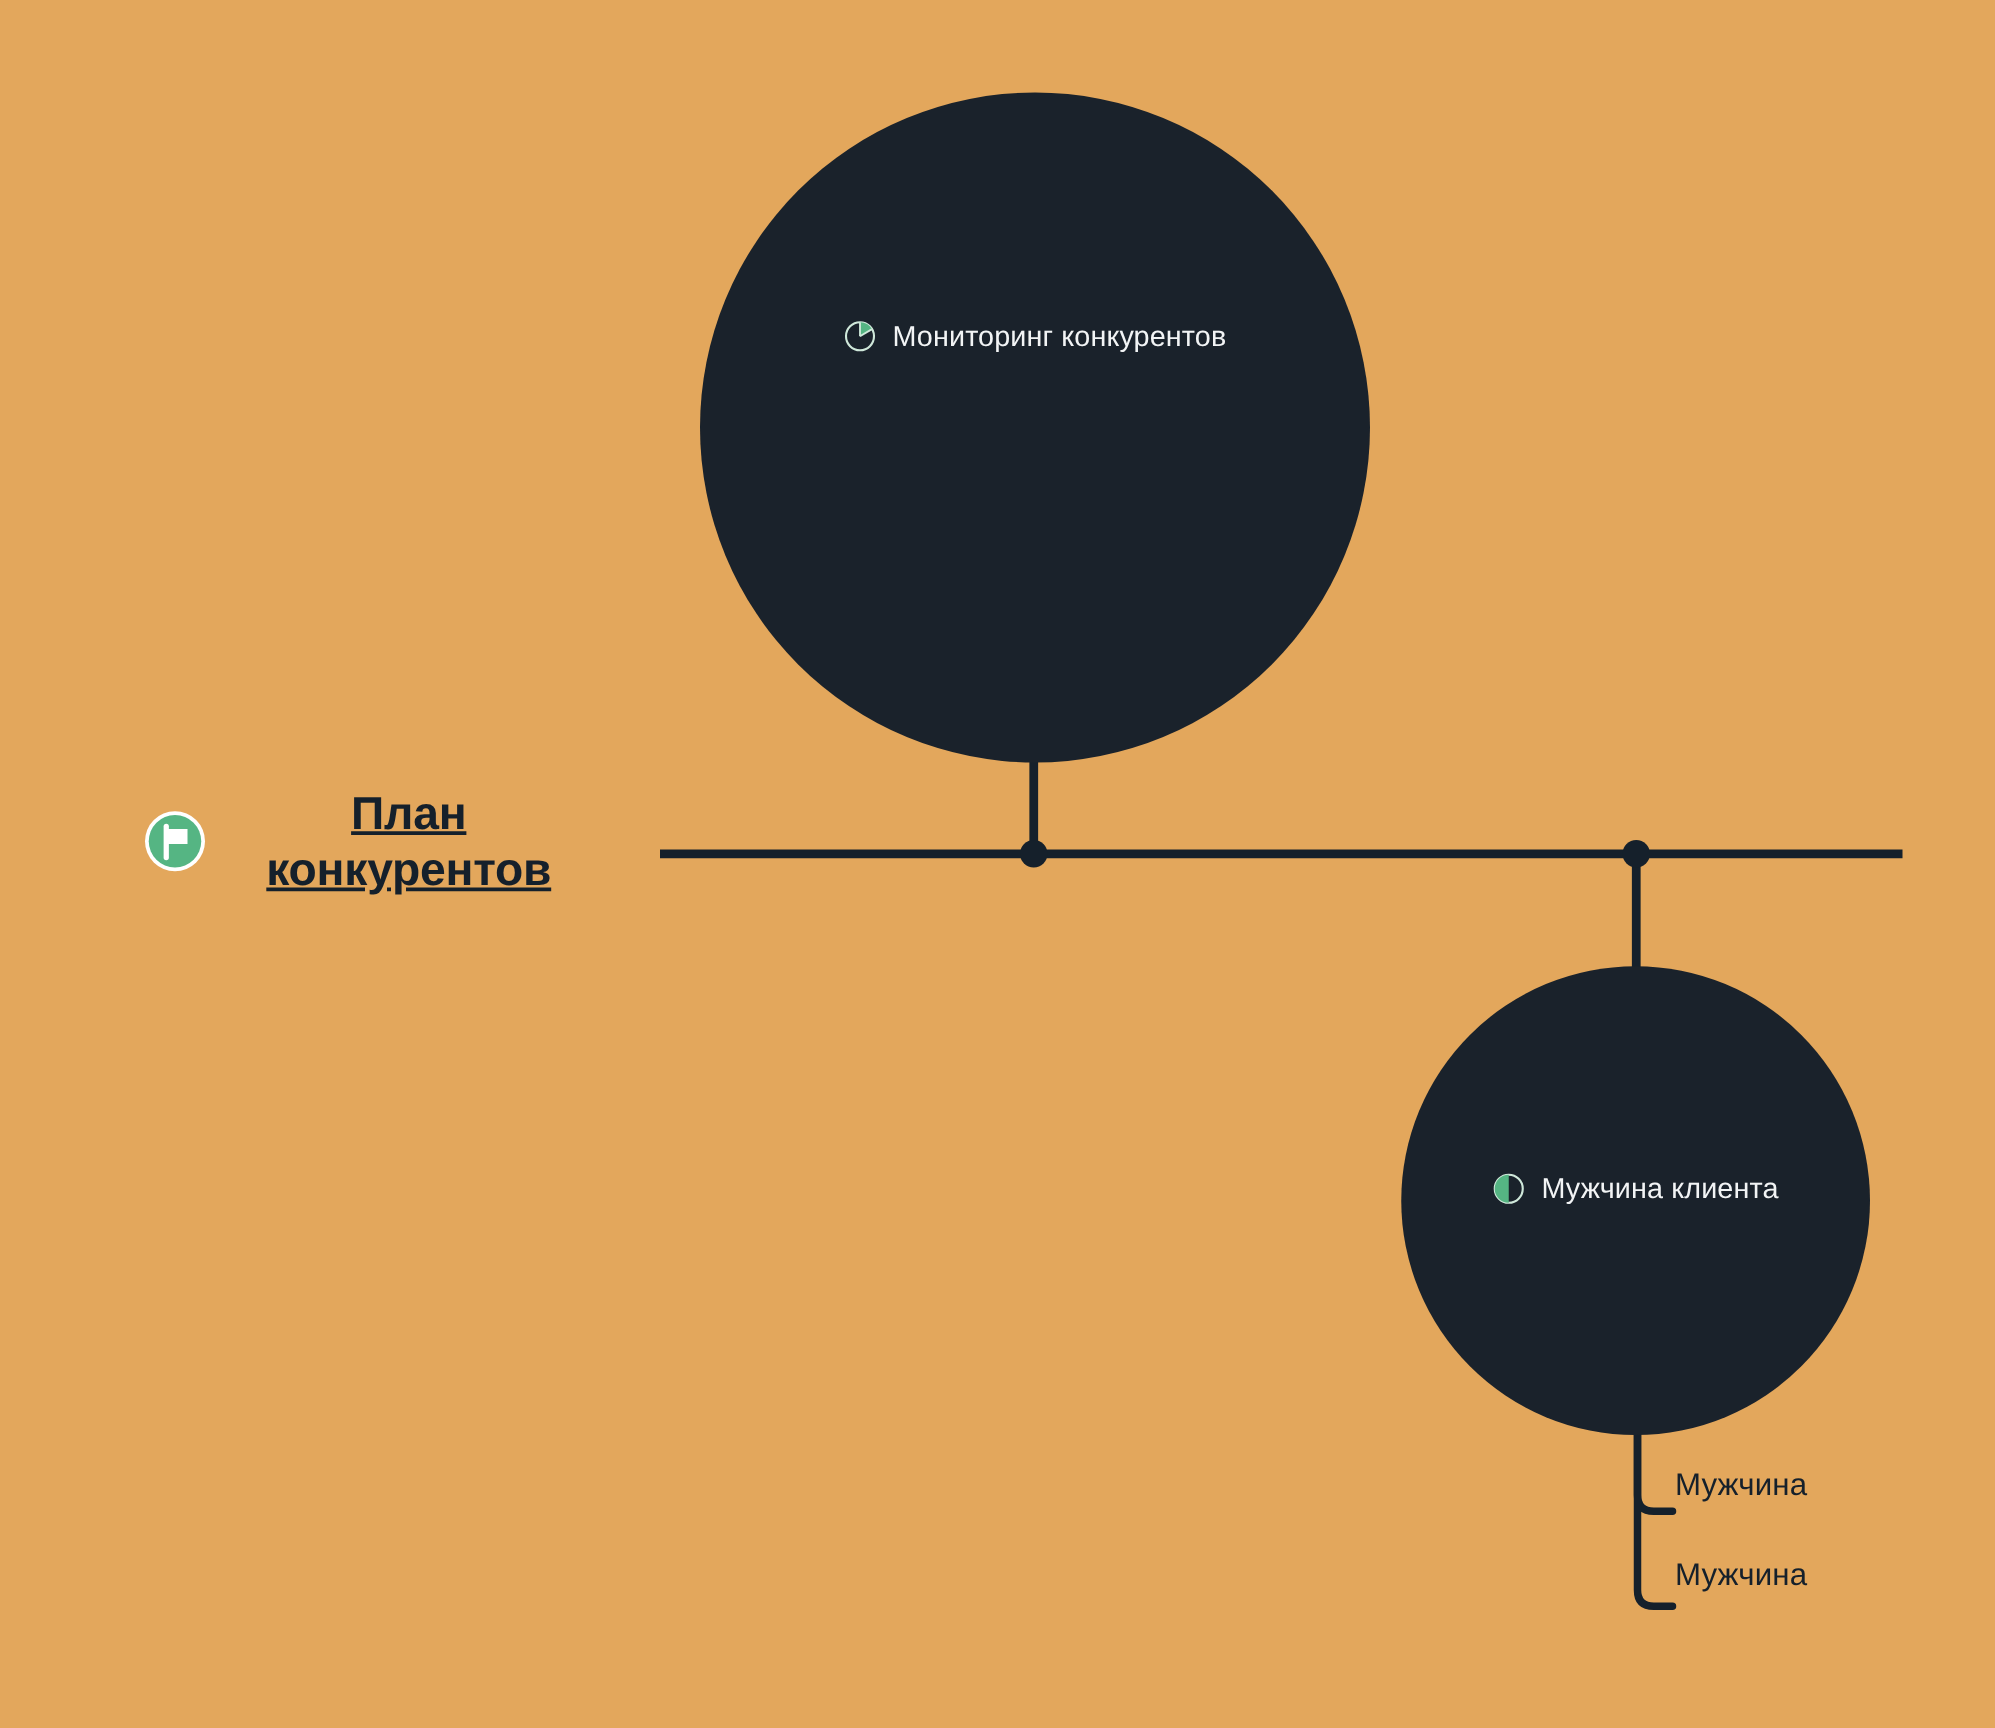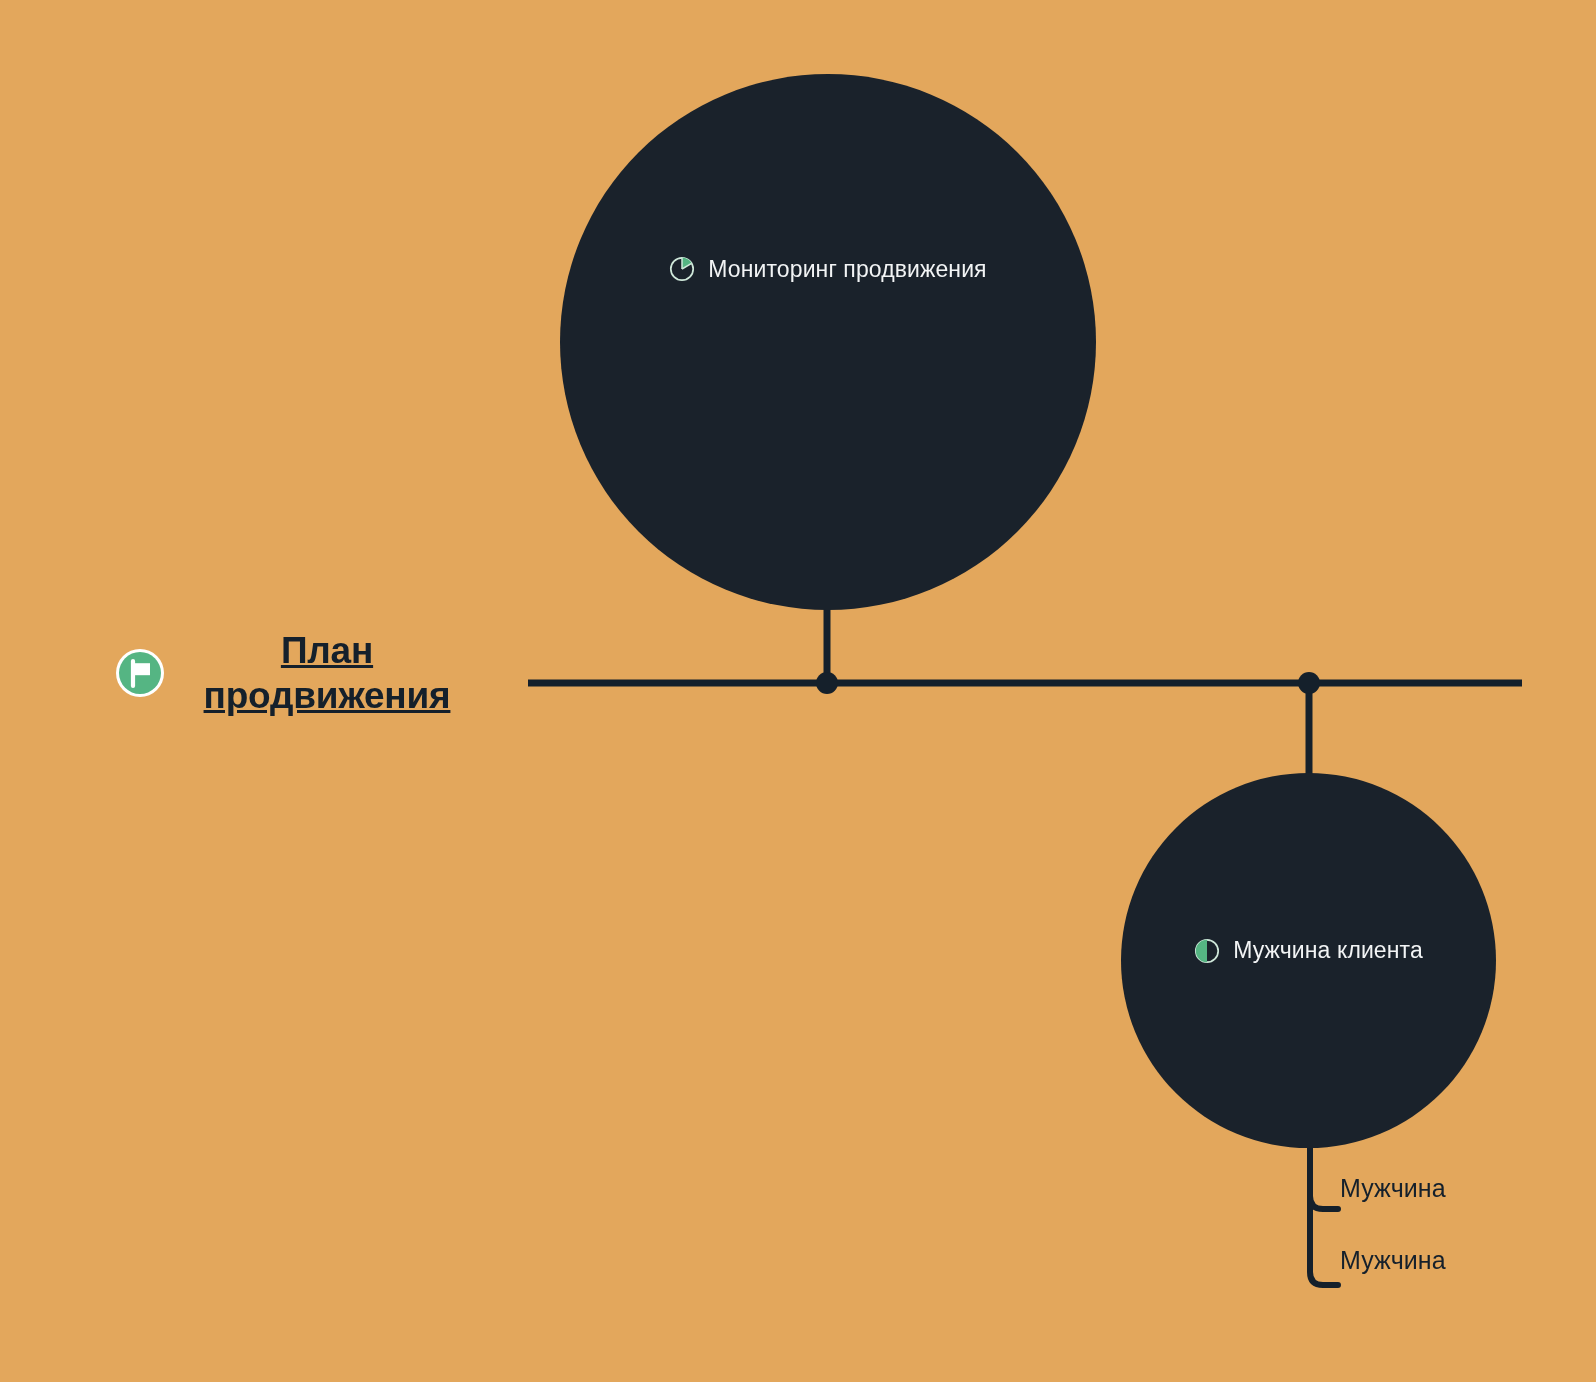--- a/index.html
+++ b/index.html
@@ -148,35 +148,35 @@
       <svg width="52" height="52" viewBox="0 0 52 52" xmlns="http://www.w3.org/2000/svg">
         <circle cx="26" cy="26" r="24" fill="#ffffff"></circle>
         <circle cx="26" cy="26" r="21" fill="#55b583"></circle>
         <path d="M 19 14 L 19 39" stroke="#ffffff" stroke-width="4.2" stroke-linecap="round"></path>
         <path d="M 20.4 16.2 L 36 16.2 L 36 28.2 L 20.4 28.2 Z" fill="#ffffff"></path>
         <path d="M 36 16.2 L 36 28.2" stroke="#55b583" stroke-width="0"></path>
       </svg>
     </span>
     <div id="root-label">
       <div>План</div>
-      <div>продвижения</div>
+      <div>конкурентов</div>
     </div>
   </div>
 
   <div id="bubble-competitors" class="bubble">
     <div class="bubble-content">
       <span class="bubble-icon">
         <svg width="26" height="26" viewBox="0 0 26 26" xmlns="http://www.w3.org/2000/svg">
           <circle cx="13" cy="13" r="11.2" fill="none" stroke="#cfe8da" stroke-width="1.7"></circle>
           <path d="M 13 13 L 13 1.8 A 11.2 11.2 0 0 1 22.6 7.3 Z" fill="#55b583"></path>
           <path d="M 13 13 L 13 1.8" stroke="#cfe8da" stroke-width="1.5"></path>
           <path d="M 13 13 L 22.6 7.3" stroke="#cfe8da" stroke-width="1.5"></path>
         </svg>
       </span>
-      <span class="bubble-label">Мониторинг продвижения</span>
+      <span class="bubble-label">Мониторинг конкурентов</span>
     </div>
   </div>
 
   <div id="bubble-customer" class="bubble">
     <div class="bubble-content">
       <span class="bubble-icon">
         <svg width="26" height="26" viewBox="0 0 26 26" xmlns="http://www.w3.org/2000/svg">
           <circle cx="13" cy="13" r="11.2" fill="none" stroke="#cfe8da" stroke-width="1.7"></circle>
           <path d="M 13 1.8 A 11.2 11.2 0 0 0 13 24.2 Z" fill="#55b583"></path>
         </svg>

